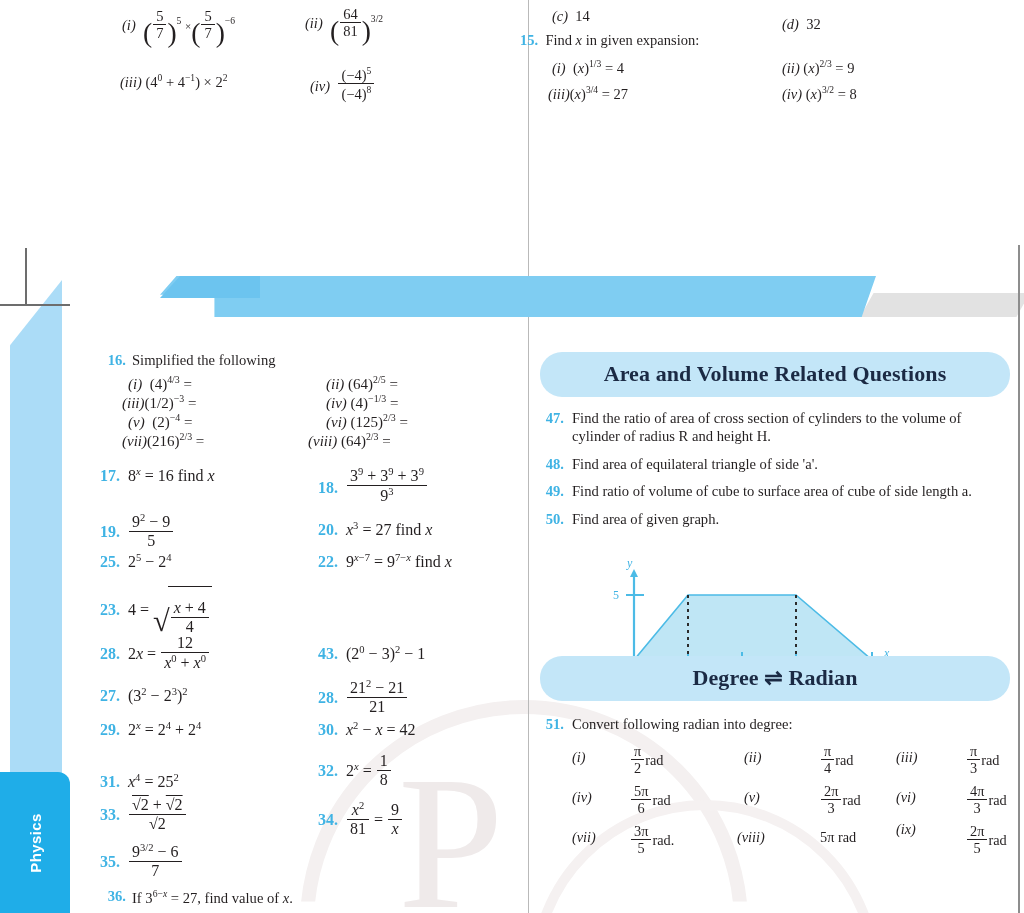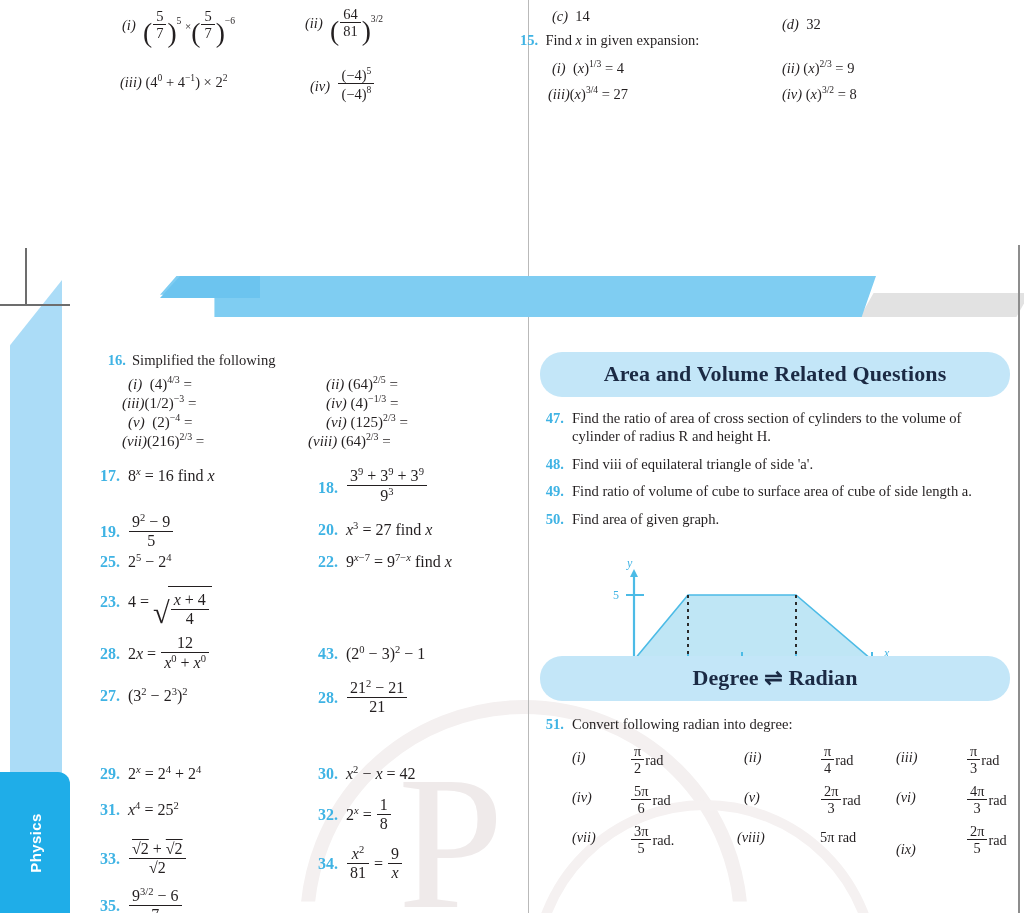--- a/index.html
+++ b/index.html
@@ -246,21 +246,21 @@
       </div>
       <div class="rgt">
         <span class="qnum">22.</span>&nbsp;&nbsp;9<sup><span class="ital">x</span>−7</sup> = 9<sup>7−<span class="ital">x</span></sup> find <span class="ital">x</span>
       </div>
     </div>
 
     <div class="two-col-q" style="height:48px;">
       <div class="lft">
         <span class="qnum">23.</span>&nbsp;&nbsp;4 =
         <span style="display:inline-block;vertical-align:-0.5em;">
-          <span style="font-size:1.9em;line-height:0.55;vertical-align:-0.25em;font-weight:300;">√</span><span style="border-top:1.1px solid #231f20;display:inline-block;padding:4px 2px;margin-left:-2px;">
+          <span style="font-size:1.9em;line-height:0.55;vertical-align:-0.25em;font-weight:300;">√</span><span style="border-top:1.1px solid #231f20;display:inline-block;padding:12px 2px;margin-left:-2px;">
             <span class="fr"><span class="n"><span class="ital">x</span> + 4</span><span class="d">4</span></span>
           </span>
         </span>
       </div>
     </div>
 
     <div class="two-col-q" style="height:44px;">
       <div class="lft">
         <span class="qnum">28.</span>&nbsp;&nbsp;2<span class="ital">x</span> =
         <span class="fr"><span class="n">12</span><span class="d"><span class="ital">x</span><sup>0</sup> + <span class="ital">x</span><sup>0</sup></span></span>
@@ -273,31 +273,31 @@
     <div class="two-col-q" style="height:42px;">
       <div class="lft" style="top:8px">
         <span class="qnum">27.</span>&nbsp;&nbsp;(3<sup>2</sup> − 2<sup>3</sup>)<sup>2</sup>
       </div>
       <div class="rgt">
         <span class="qnum">28.</span>&nbsp;
         <span class="fr"><span class="n">21<sup>2</sup> − 21</span><span class="d">21</span></span>
       </div>
     </div>
 
-    <div class="two-col-q" style="height:32px;margin-top:44px;">
+    <div class="two-col-q" style="height:32px;">
       <div class="lft">
         <span class="qnum">29.</span>&nbsp;&nbsp;2<sup><span class="ital">x</span></sup> = 2<sup>4</sup> + 2<sup>4</sup>
       </div>
       <div class="rgt">
         <span class="qnum">30.</span>&nbsp;&nbsp;<span class="ital">x</span><sup>2</sup> − <span class="ital">x</span> = 42
       </div>
     </div>
 
     <div class="two-col-q" style="height:40px;">
-      <div class="lft" style="top:4px">
+      <div class="lft" style="top:20px">
         <span class="qnum">31.</span>&nbsp;&nbsp;<span class="ital">x</span><sup>4</sup> = 25<sup>2</sup>
       </div>
       <div class="rgt">
         <span class="qnum">32.</span>&nbsp;&nbsp;2<sup><span class="ital">x</span></sup> =
         <span class="fr"><span class="n">1</span><span class="d">8</span></span>
       </div>
     </div>
 
     <div class="two-col-q" style="height:50px;">
       <div class="lft" style="top:4px">
@@ -334,21 +334,21 @@
 
     <div class="pill">Area and Volume Related Questions</div>
 
     <div style="margin-top:12px;">
       <div class="rq">
         <span class="num qnum">47.</span>
         <span class="body">Find the ratio of area of cross section of cylinders to the volume of cylinder of radius R and height H.</span>
       </div>
       <div class="rq">
         <span class="num qnum">48.</span>
-        <span class="body">Find viii of equilateral triangle of side 'a'.</span>
+        <span class="body">Find area of equilateral triangle of side 'a'.</span>
       </div>
       <div class="rq">
         <span class="num qnum">49.</span>
         <span class="body">Find ratio of volume of cube to surface area of cube of side length a.</span>
       </div>
       <div class="rq">
         <span class="num qnum">50.</span>
         <span class="body">Find area of given graph.</span>
       </div>
     </div>
@@ -409,21 +409,21 @@
         </span>
         <span class="radcell" style="left:58px;top:2px;">
           <span class="fr"><span class="n">3π</span><span class="d">5</span></span>rad.
         </span>
         <span class="radcell" style="left:165px;top:8px;">
           <span class="rn">(viii)</span>
         </span>
         <span class="radcell" style="left:248px;top:8px;">
           5π rad
         </span>
-        <span class="radcell" style="left:324px;top:20px;text-align:right;">
+        <span class="radcell" style="left:324px;top:0;text-align:right;">
           <span class="rn">(ix)</span>
         </span>
         <span class="radcell" style="left:394px;top:2px;">
           <span class="fr"><span class="n">2π</span><span class="d">5</span></span>rad
         </span>
       </div>
     </div>
   </div>
 
   <div class="graphwrap">

